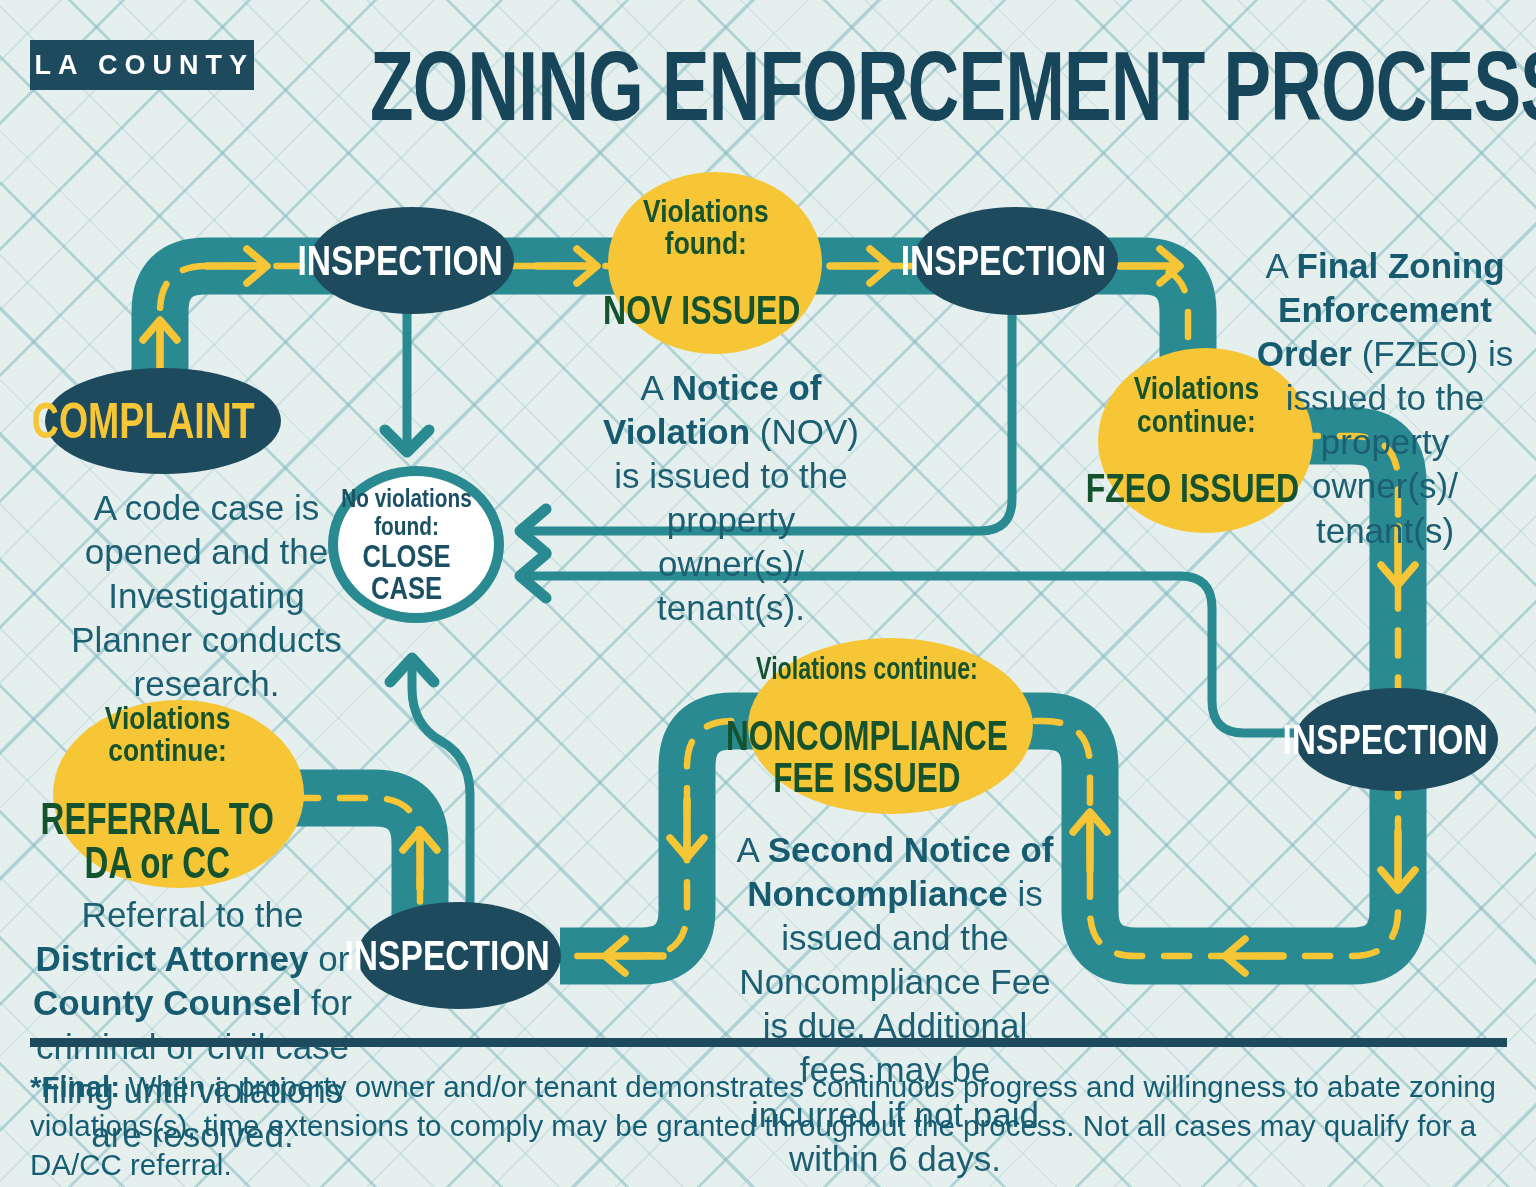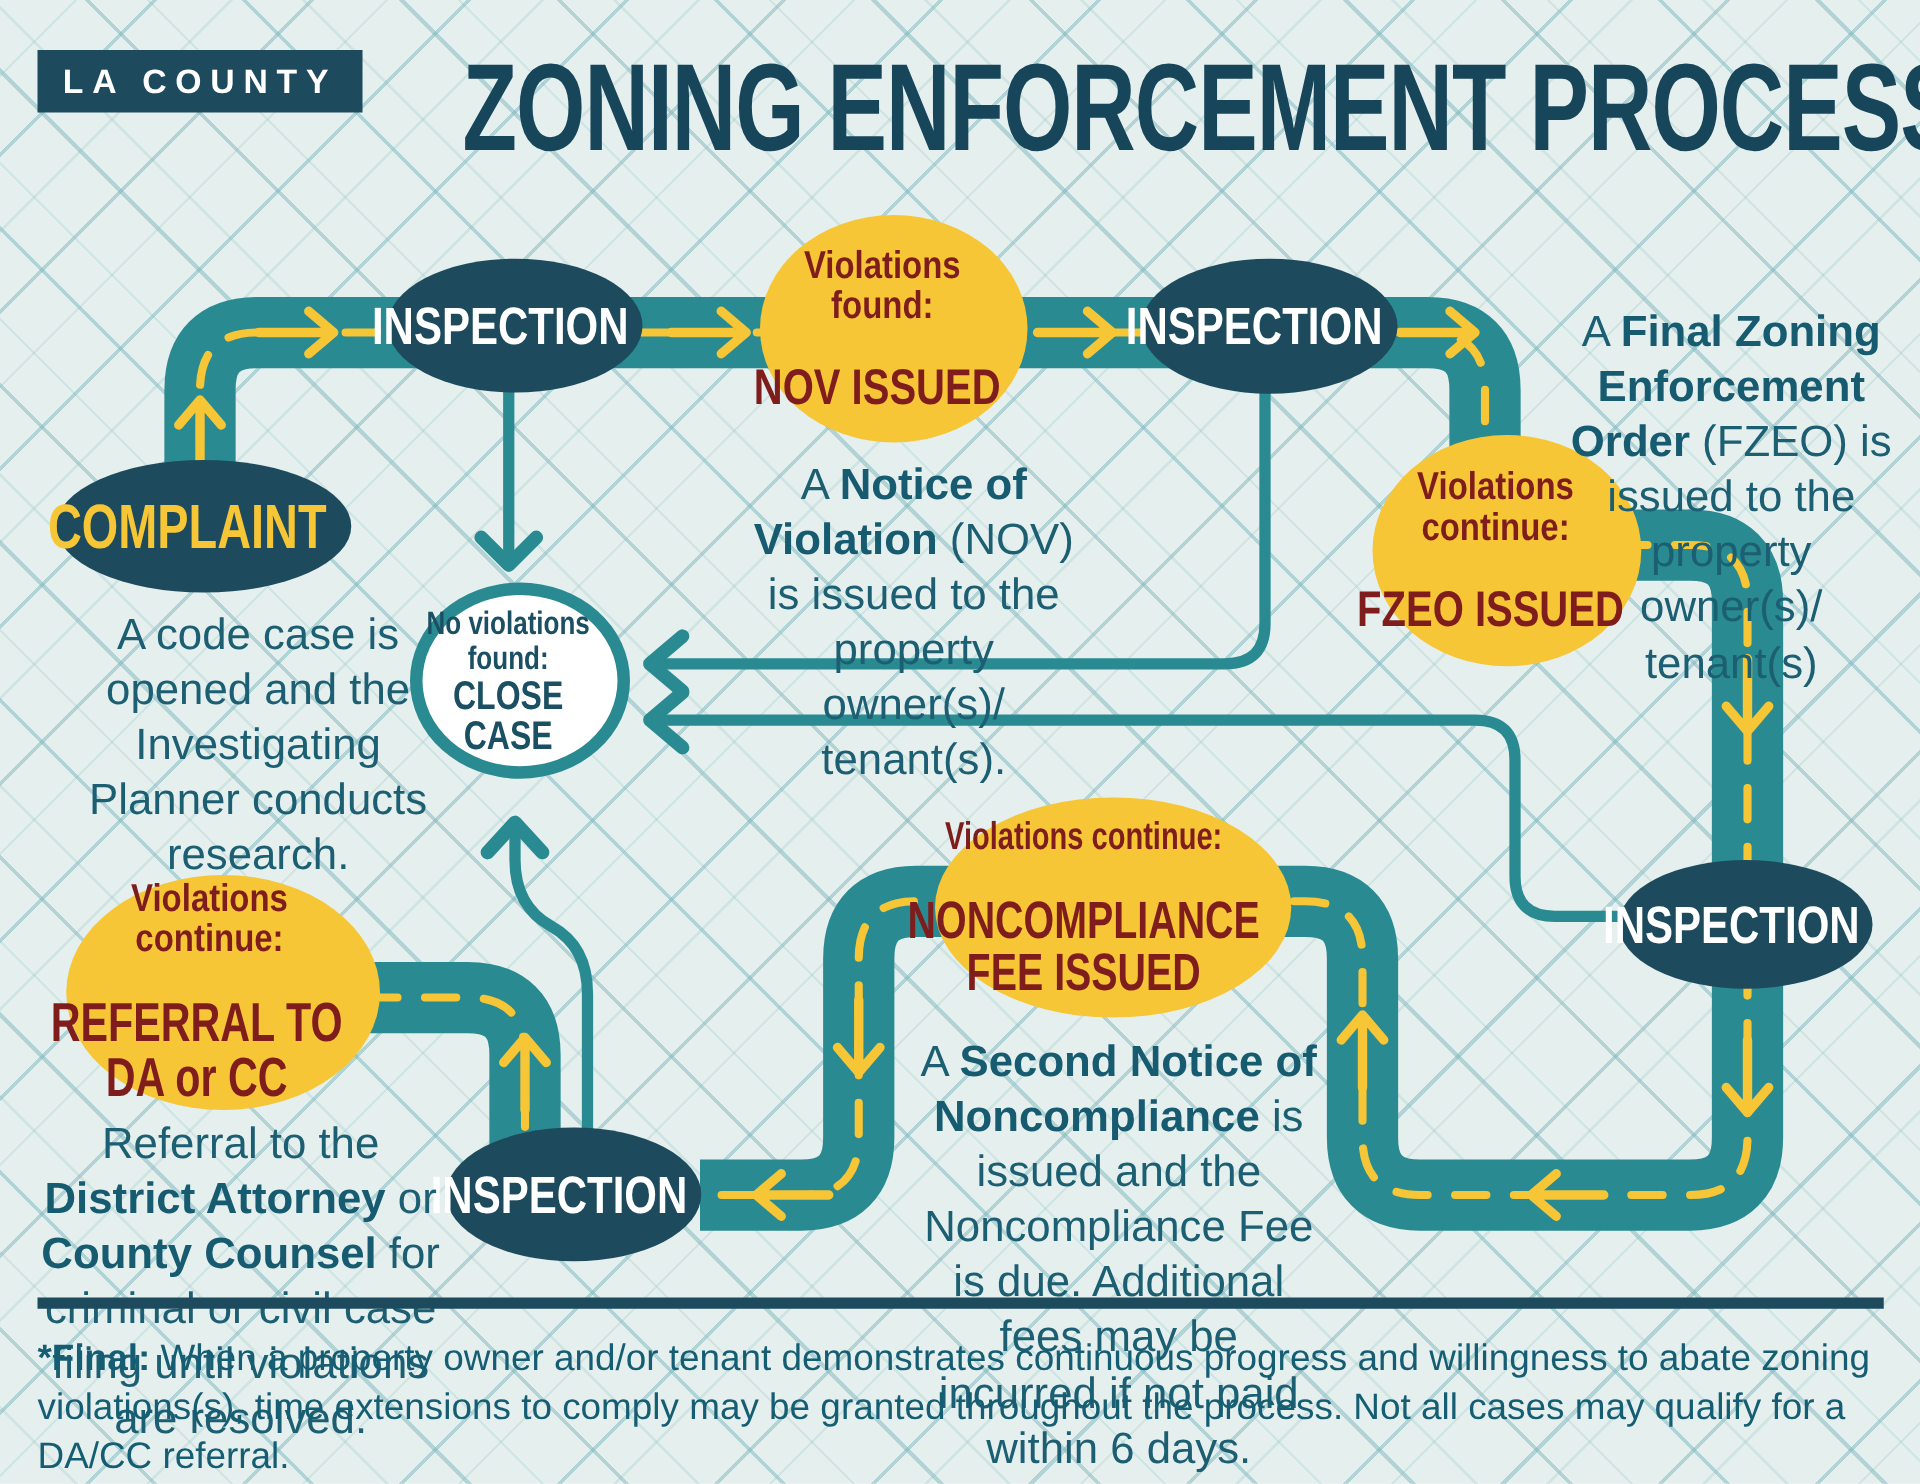--- a/index.html
+++ b/index.html
@@ -16,22 +16,22 @@
   .abs{position:absolute;}
   svg.flow{position:absolute;left:0;top:0;}
   .road{stroke:#2a8a91;stroke-width:57;fill:none;}
   .thin{stroke:#2a8a91;stroke-width:9;fill:none;}
   .thinhead{stroke:#2a8a91;stroke-width:11;fill:none;stroke-linecap:round;stroke-linejoin:round;}
   .dash{stroke:#f6c636;stroke-width:6.5;fill:none;stroke-dasharray:25 22;stroke-linecap:round;}
   .yarrow{stroke:#f6c636;stroke-width:7.5;fill:none;stroke-linecap:round;stroke-linejoin:round;}
 
   .node{display:flex;flex-direction:column;align-items:center;justify-content:center;
         border-radius:50%;text-align:center;}
-  .node-dark{background:#1d4b5d;text-align:right;}
-  .node-yellow{background:#f6c636;color:#7f1d1d;gap:25px;}
+  .node-dark{background:#1d4b5d;}
+  .node-yellow{background:#f6c636;color:#14532d;gap:25px;}
   .node-white{background:#ffffff;border:10px solid #2a8a91;color:#1b4f63;box-sizing:border-box;text-align:center;}
 
   .cond{display:block;font-weight:bold;white-space:normal;}
   .cx75{width:133.3%;margin-left:-16.6%;transform:scaleX(.75);}
   .cx80{width:125%;margin-left:-12.5%;transform:scaleX(.80);}
   .cx85{width:117.6%;margin-left:-8.8%;transform:scaleX(.85);}
 
   .lbl-inspection{font-size:42px;color:#ffffff;letter-spacing:0;line-height:1;}
   .lbl-complaint{font-size:50px;color:#f6c636;line-height:1;}
   .node-top{font-size:31px;line-height:1.04;}
@@ -93,21 +93,21 @@
     </g>
     <g>
       <path class="thinhead" d="M385 430 L407 452 L429 430"></path>
       <path class="thinhead" d="M546 509 L520 531 L546 553"></path>
       <path class="thinhead" d="M546 554 L520 576 L546 598"></path>
       <path class="thinhead" d="M390 682 L412 658 L434 682"></path>
     </g>
   </svg>
 
   <div class="abs" style="left:30px;top:40px;width:320px;height:100px;">
-    <div class="abs logo-box1" style="left:0;top:0;width:260px;height:50px;">
+    <div class="abs logo-box1" style="left:0;top:0;width:224px;height:50px;justify-content:flex-end;">
       <span>LA COUNTY</span>
     </div>
   </div>
 
   <div class="abs" style="left:370px;top:36px;">
     <span class="title">ZONING ENFORCEMENT PROCESS*</span>
   </div>
 
   <div class="abs node node-dark" style="left:45px;top:368px;width:236px;height:106px;">
     <span class="cond cx75 lbl-complaint">COMPLAINT</span>

